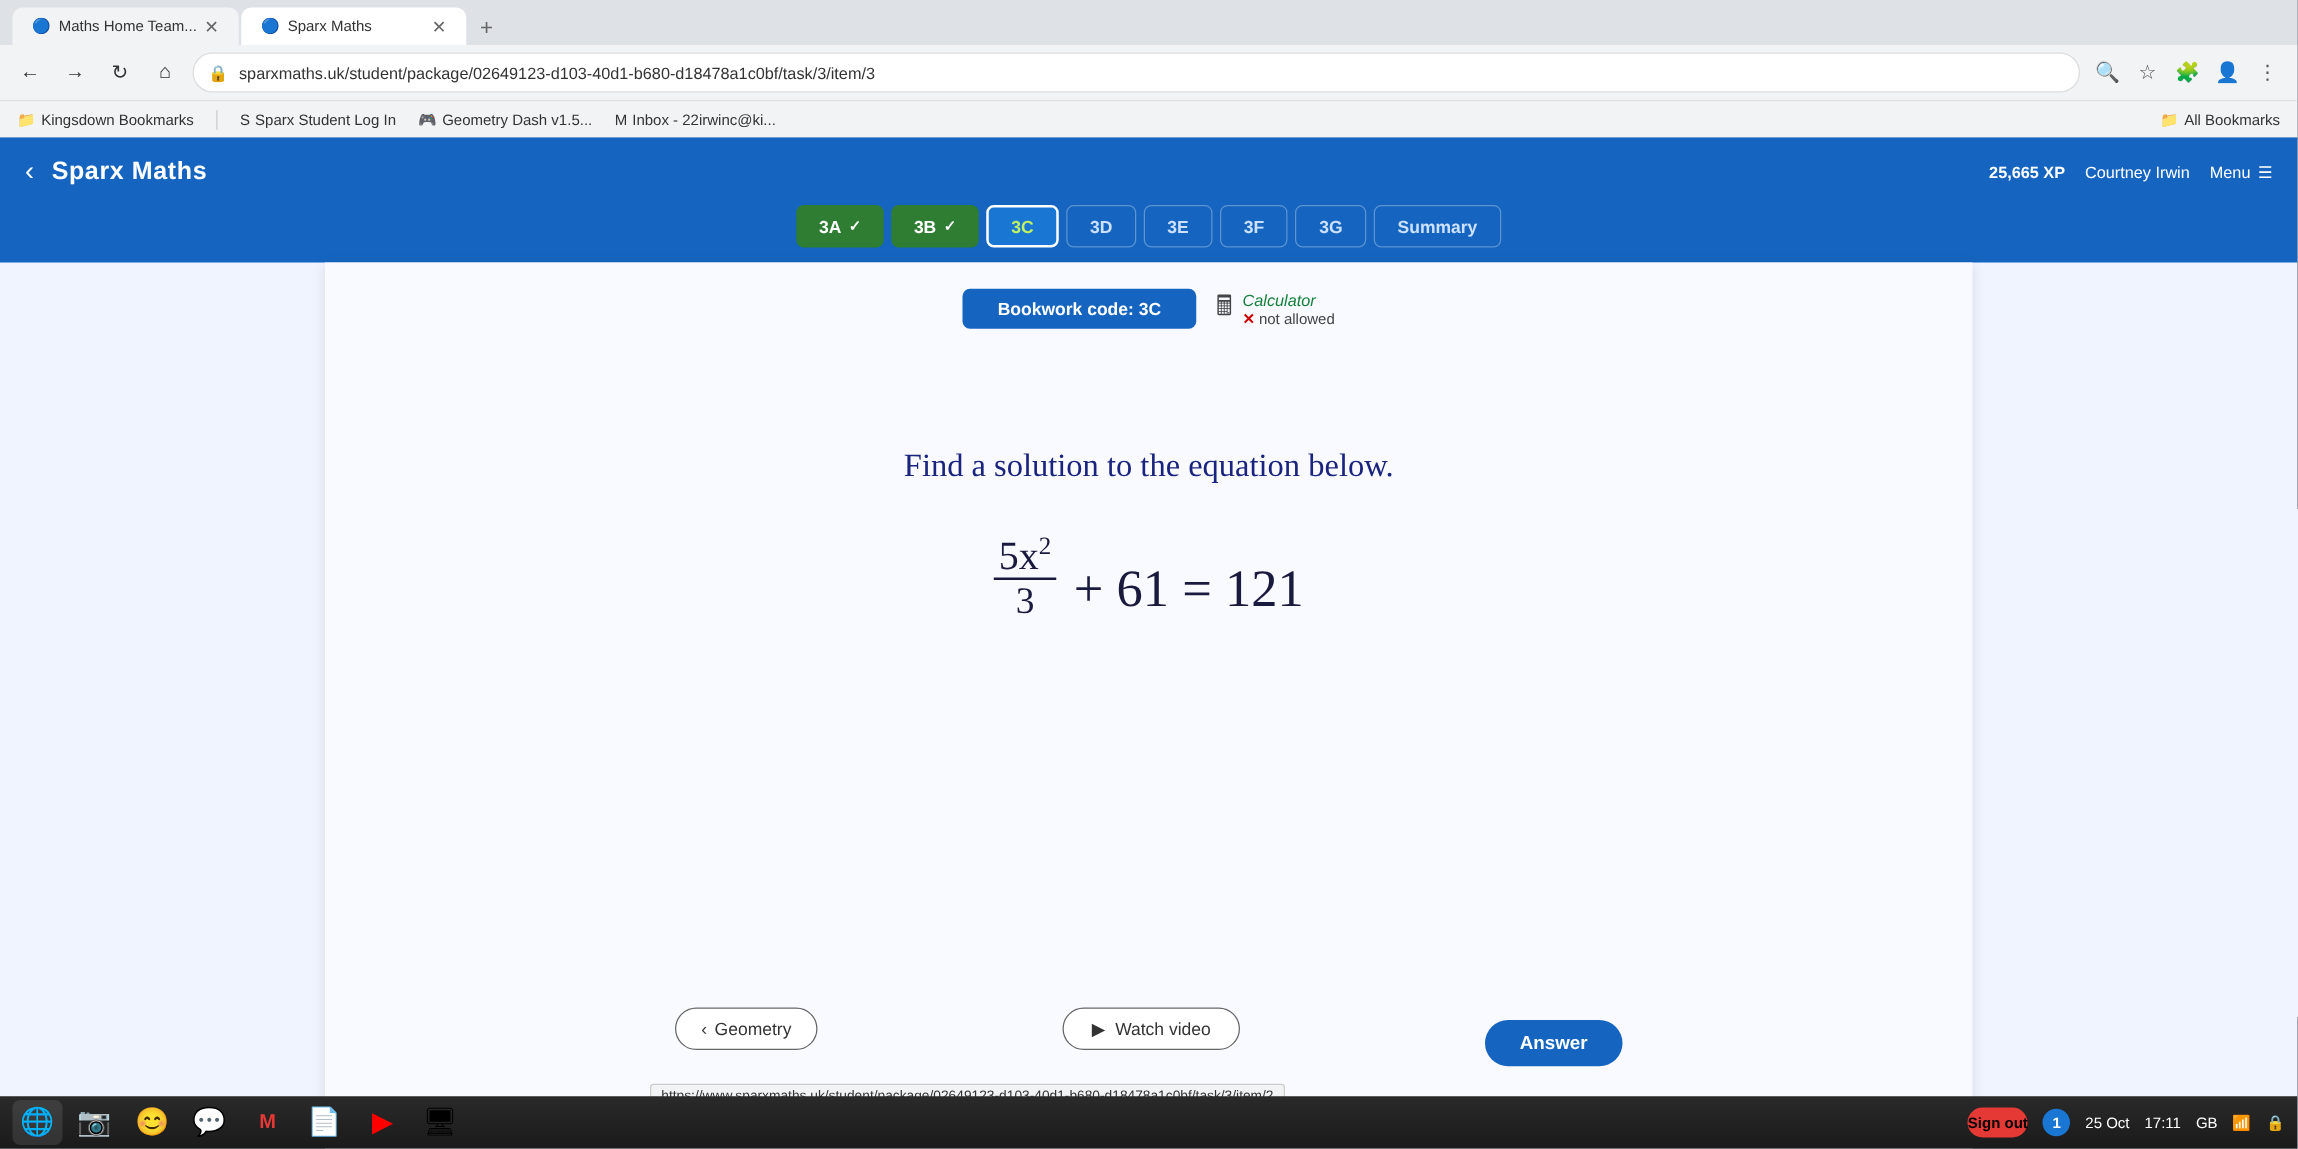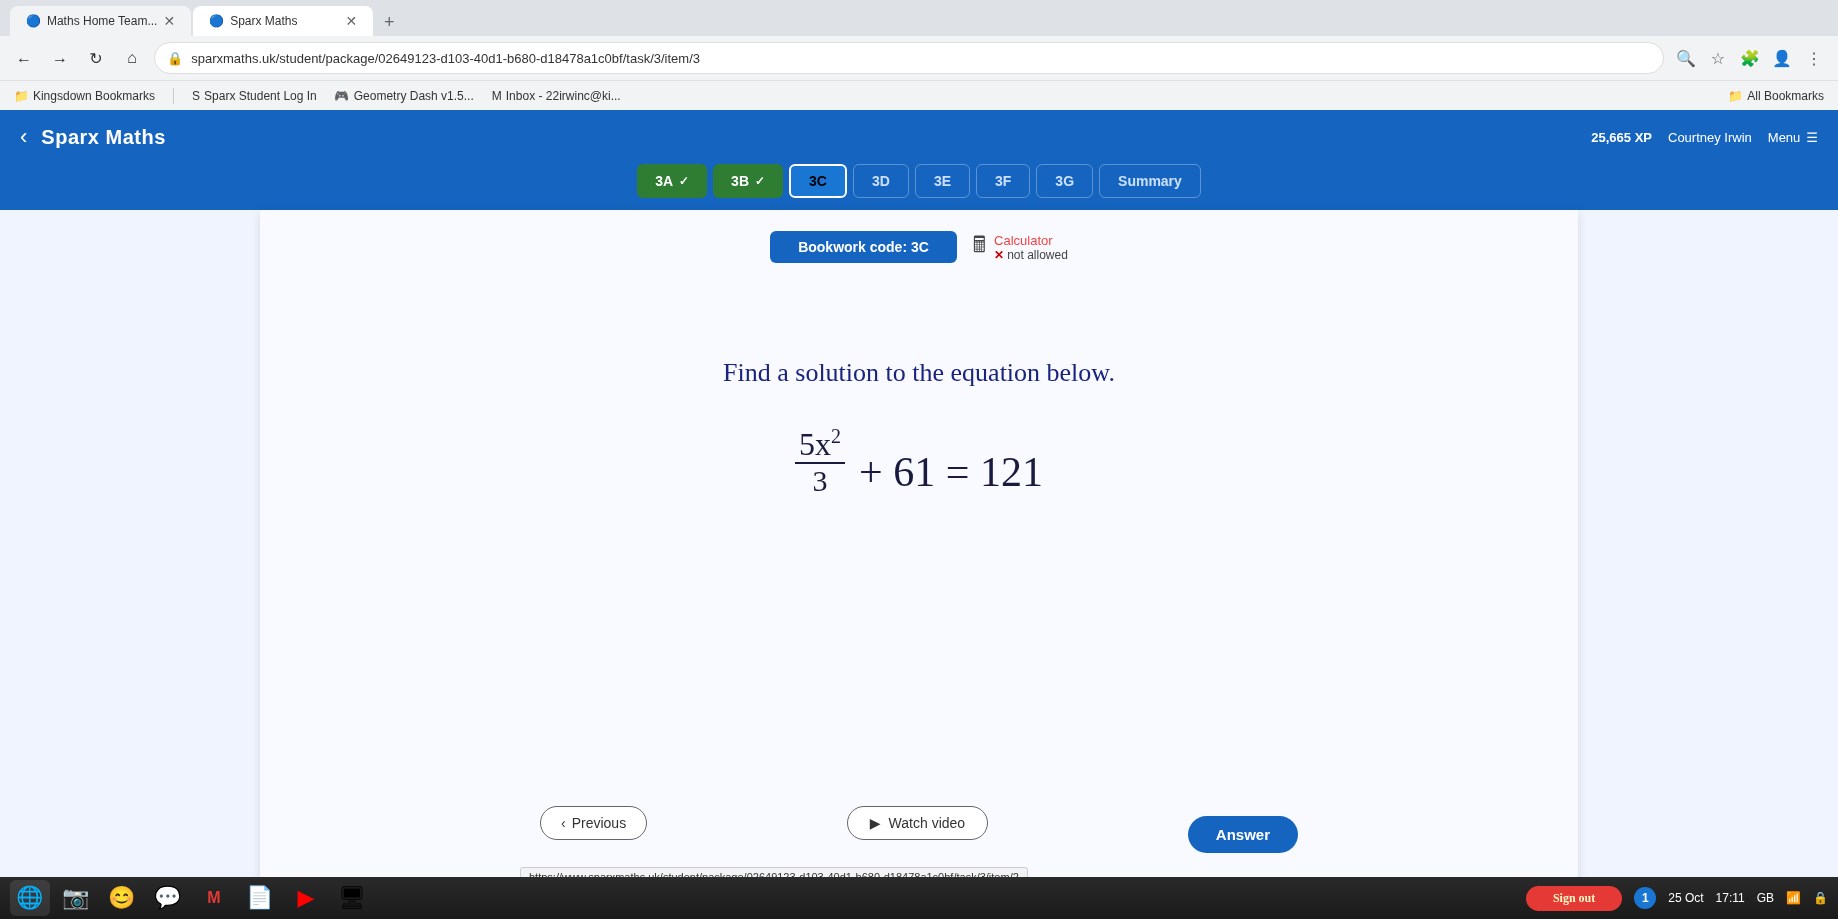--- a/index.html
+++ b/index.html
@@ -236,21 +236,21 @@
       color: #fff;
     }
 
     .task-tab.completed {
       background: #2e7d32;
       color: #fff;
     }
 
     .task-tab.active {
       background: #1976d2;
-      color: #000000;
+      color: #bef264;
       border: 2px solid #fff;
     }
 
     .task-tab.inactive {
       background: transparent;
       color: #cce0ff;
       border: 1px solid rgba(255,255,255,0.3);
     }
 
     .task-tab.summary {
@@ -446,28 +446,27 @@
       margin-left: auto;
       display: flex;
       align-items: center;
       gap: 12px;
       color: #fff;
       font-size: 12px;
     }
 
     .sign-out-btn {
       background: #e53935;
-      color: #fef9c3;
+      color: #000000;
       border: none;
       border-radius: 16px;
-      padding: 5px 27px;
+      padding: 5px 0;
       font-size: 12px;
       cursor: pointer;
       font-weight: 600;
-      font-family: Liberation Serif, serif;
     }
 
     .info-circle {
       width: 22px;
       height: 22px;
       background: #1976d2;
       border-radius: 50%;
       display: flex;
       align-items: center;
       justify-content: center;
@@ -586,21 +585,21 @@
     </button>
   </div>
 
   <div class="main-content">
 
     <div class="bookwork-bar">
       <div class="bookwork-code">Bookwork code: 3C</div>
       <div class="calculator-badge">
         <span style="font-size:22px;">🖩</span>
         <div>
-          <div style="font-size:13px;color:#ef4444;">Calculator</div>
+          <div style="font-size:13px;color:#15803d;font-style:italic;">Calculator</div>
           <div style="font-size:12px; display:flex; align-items:center; gap:3px;">
             <span class="not-allowed-x">✕</span>
             <span>not allowed</span>
           </div>
         </div>
       </div>
     </div>
 
     <div class="question-area">
       <div class="question-text">Find a solution to the equation below.</div>
@@ -610,21 +609,21 @@
           <span class="fraction-num">5x<span class="sup">2</span></span>
           <span class="fraction-denom">3</span>
         </span>
         <span>+ 61 = 121</span>
       </div>
     </div>
 
     <div class="bottom-bar">
       <button class="prev-btn">
         <span>‹</span>
-        <span> Previous</span>
+        <span> Geometry</span>
       </button>
 
       <button class="watch-video-btn">
         <span>▶</span>
         <span>Watch video</span>
       </button>
 
       <button class="answer-btn">Answer</button>
     </div>
 

